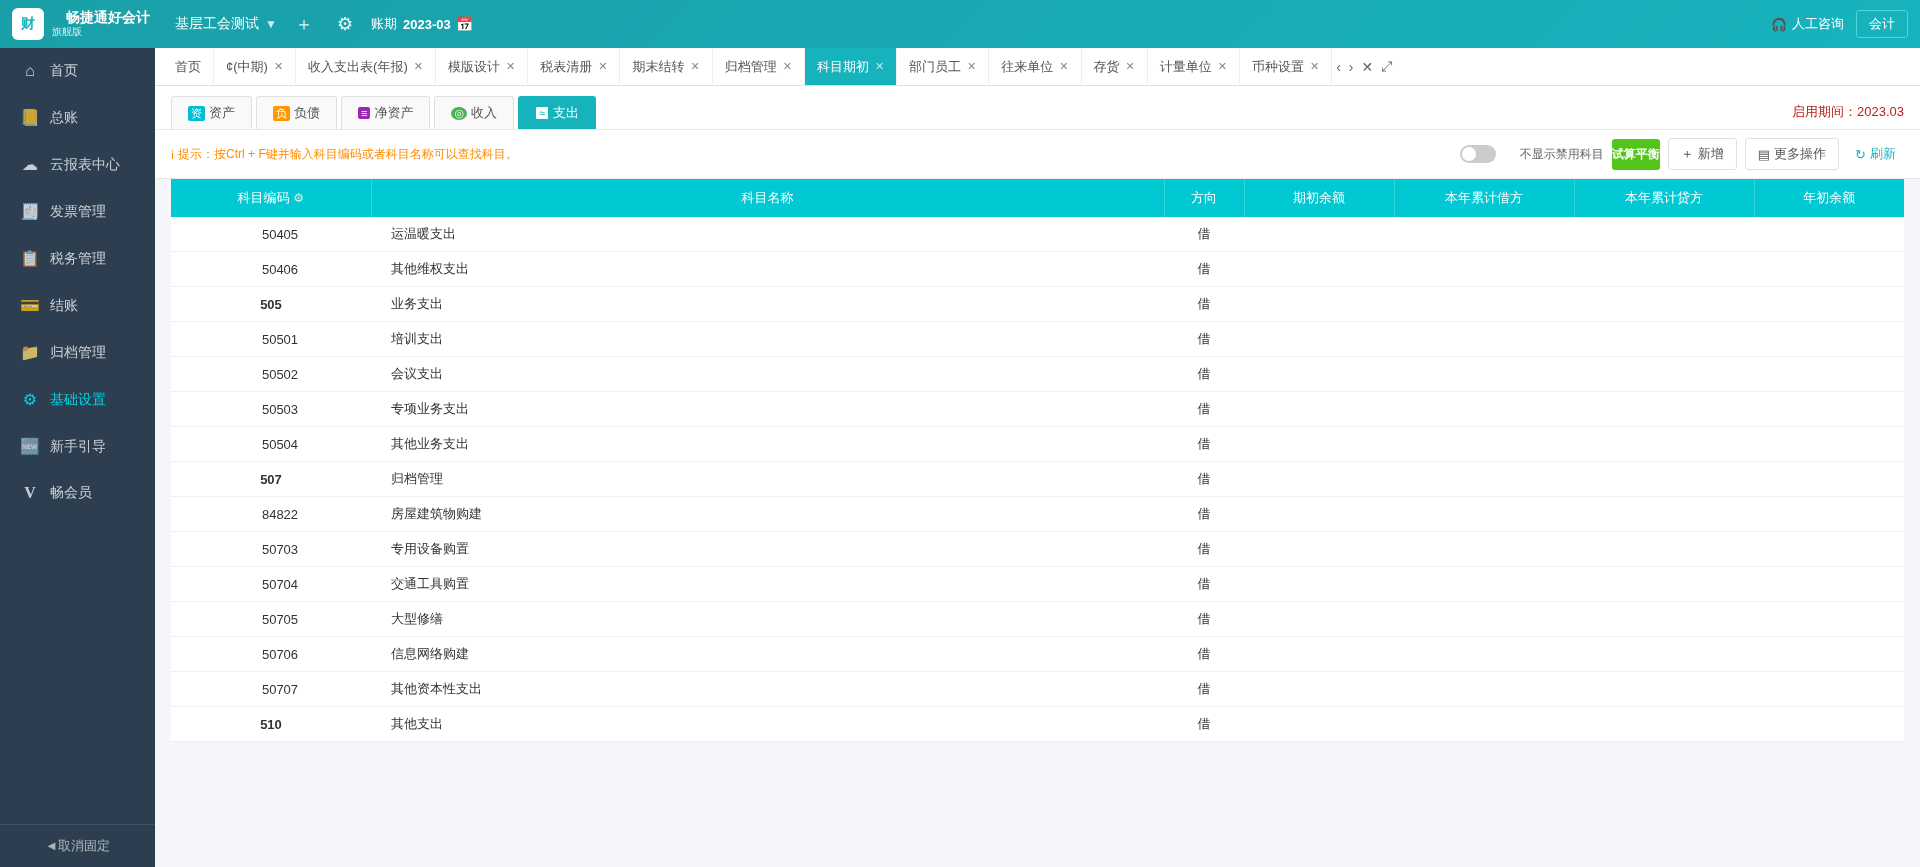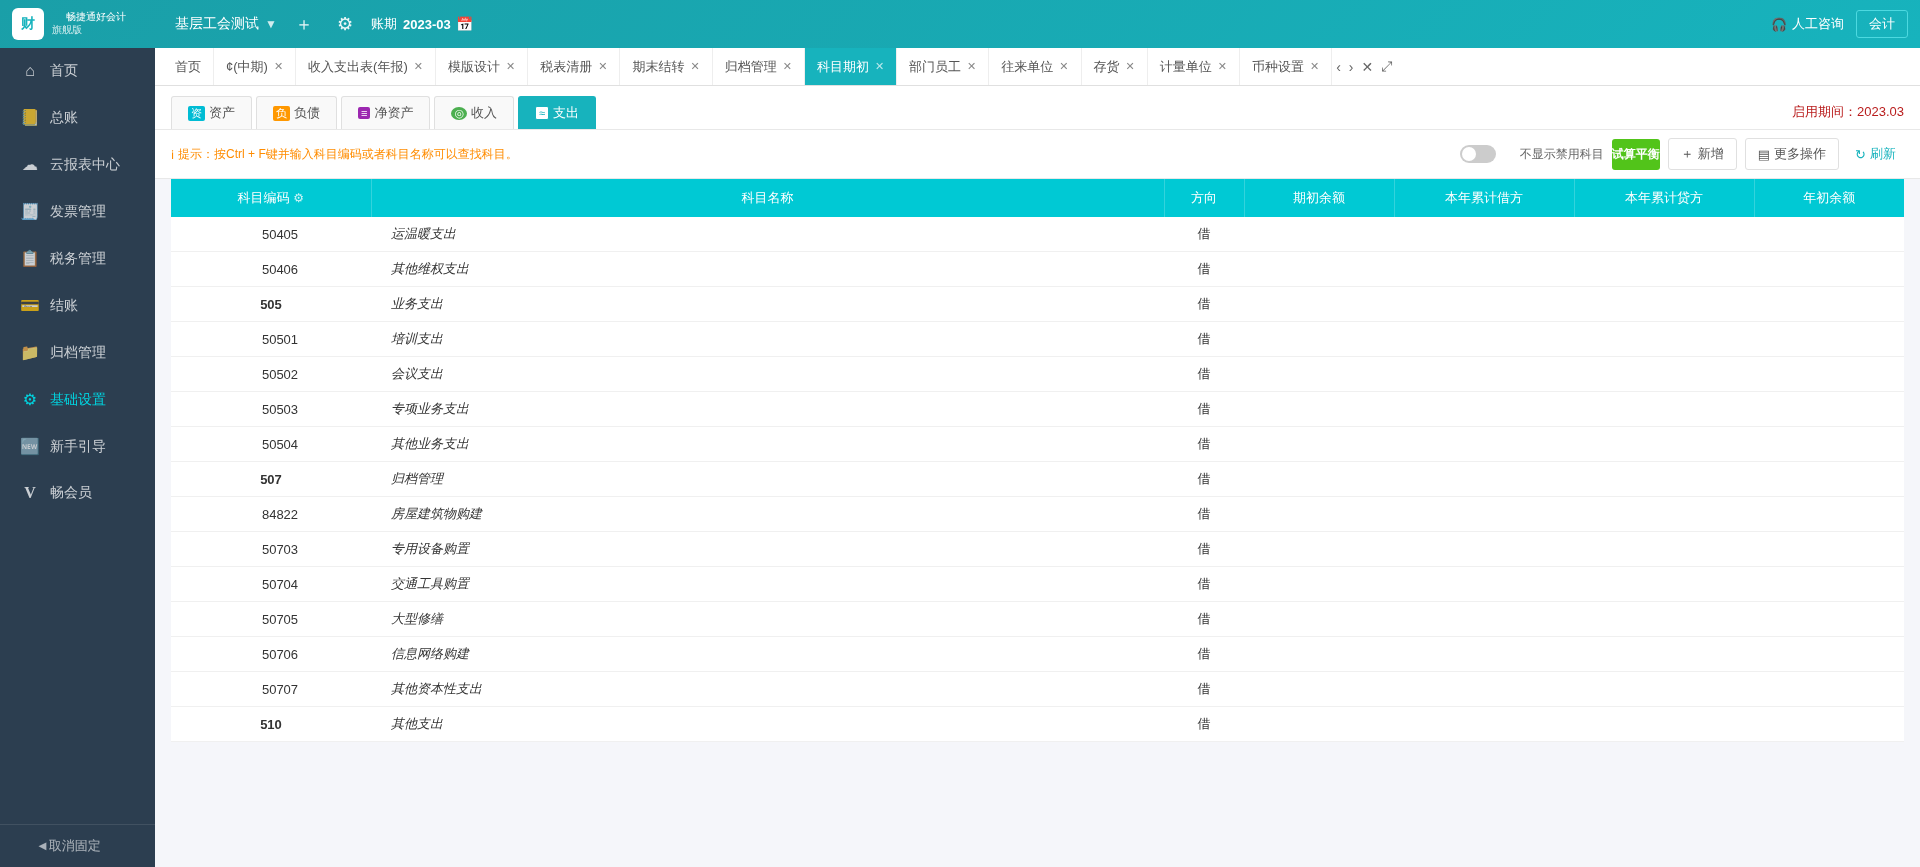--- a/index.html
+++ b/index.html
@@ -15,21 +15,21 @@
       flex-shrink: 0;
     }
     .logo-area {
       display: flex; align-items: center; gap: 8px; width: 155px;
     }
     .logo-icon {
       width: 32px; height: 32px; background: #fff; border-radius: 6px;
       display: flex; align-items: center; justify-content: center;
       color: #17b3bd; font-weight: bold; font-size: 14px;
     }
-    .logo-text { color: #fff; font-size: 10px; font-weight: normal; line-height: 1.2; padding-left: 14px; }
+    .logo-text { color: #fff; font-size: 14px; font-weight: bold; line-height: 1.2; padding-left: 14px; }
     .logo-sub { color: rgba(255,255,255,0.8); font-size: 10px; }
     .header-middle {
       flex: 1; display: flex; align-items: center; gap: 12px; padding-left: 8px;
     }
     .company-name {
       color: #fff; font-size: 14px; display: flex; align-items: center; gap: 6px;
     }
     .company-name .arrow { color: rgba(255,255,255,0.8); font-size: 12px; }
     .header-btn {
       background: none; border: none; color: rgba(255,255,255,0.9); cursor: pointer; font-size: 18px; padding: 2px 6px;
@@ -58,23 +58,24 @@
       width: 155px; background: #2c3e50; flex-shrink: 0; display: flex; flex-direction: column;
     }
     .sidebar-item {
       display: flex; align-items: center; gap: 10px;
       padding: 14px 20px; color: rgba(255,255,255,0.75); cursor: pointer; font-size: 14px;
     }
     .sidebar-item.active { color: #00d4e0; }
     .sidebar-item.active .sidebar-icon { color: #00d4e0; }
     .sidebar-icon { font-size: 16px; width: 20px; text-align: center; }
     .sidebar-bottom {
-      margin-top: auto; padding: 12px 36px; color: rgba(255,255,255,0.6); cursor: pointer;
+      margin-top: auto; padding: 12px 8px; color: rgba(255,255,255,0.6); cursor: pointer;
       display: flex; align-items: center; gap: 6px; font-size: 13px;
       border-top: 1px solid rgba(255,255,255,0.1);
+      justify-content: center;
     }
 
     
     .content-area {
       flex: 1; display: flex; flex-direction: column; overflow: hidden;
     }
 
     
     .tab-bar {
       background: #fff; border-bottom: 1px solid #e0e0e0;
@@ -161,21 +162,21 @@
     .th-dir { width: 80px; }
     .th-balance { width: 150px; }
     .th-debit { width: 180px; }
     .th-credit { width: 180px; }
     .th-year { width: 150px; }
 
     tbody tr { border-bottom: 1px solid #f0f0f0; }
     tbody td {
       padding: 8px 12px; text-align: center; color: #333; font-size: 13px;
     }
-    tbody td.name-cell { text-align: left; padding-left: 20px; font-style: italic; }
+    tbody td.name-cell { text-align: left; padding-left: 20px; }
     tbody tr.parent-row td { font-weight: 500; }
     tbody tr.parent-row td.code-cell { padding-left: 0; font-weight: 600; }
     tbody tr.child-row td.code-cell { padding-left: 20px; }
 
     
     .table-container::-webkit-scrollbar { width: 8px; }
     .table-container::-webkit-scrollbar-track { background: #f1f1f1; }
     .table-container::-webkit-scrollbar-thumb { background: #c1c1c1; border-radius: 4px; }
 
     .gear-icon { color: rgba(255,255,255,0.8); font-size: 12px; }

